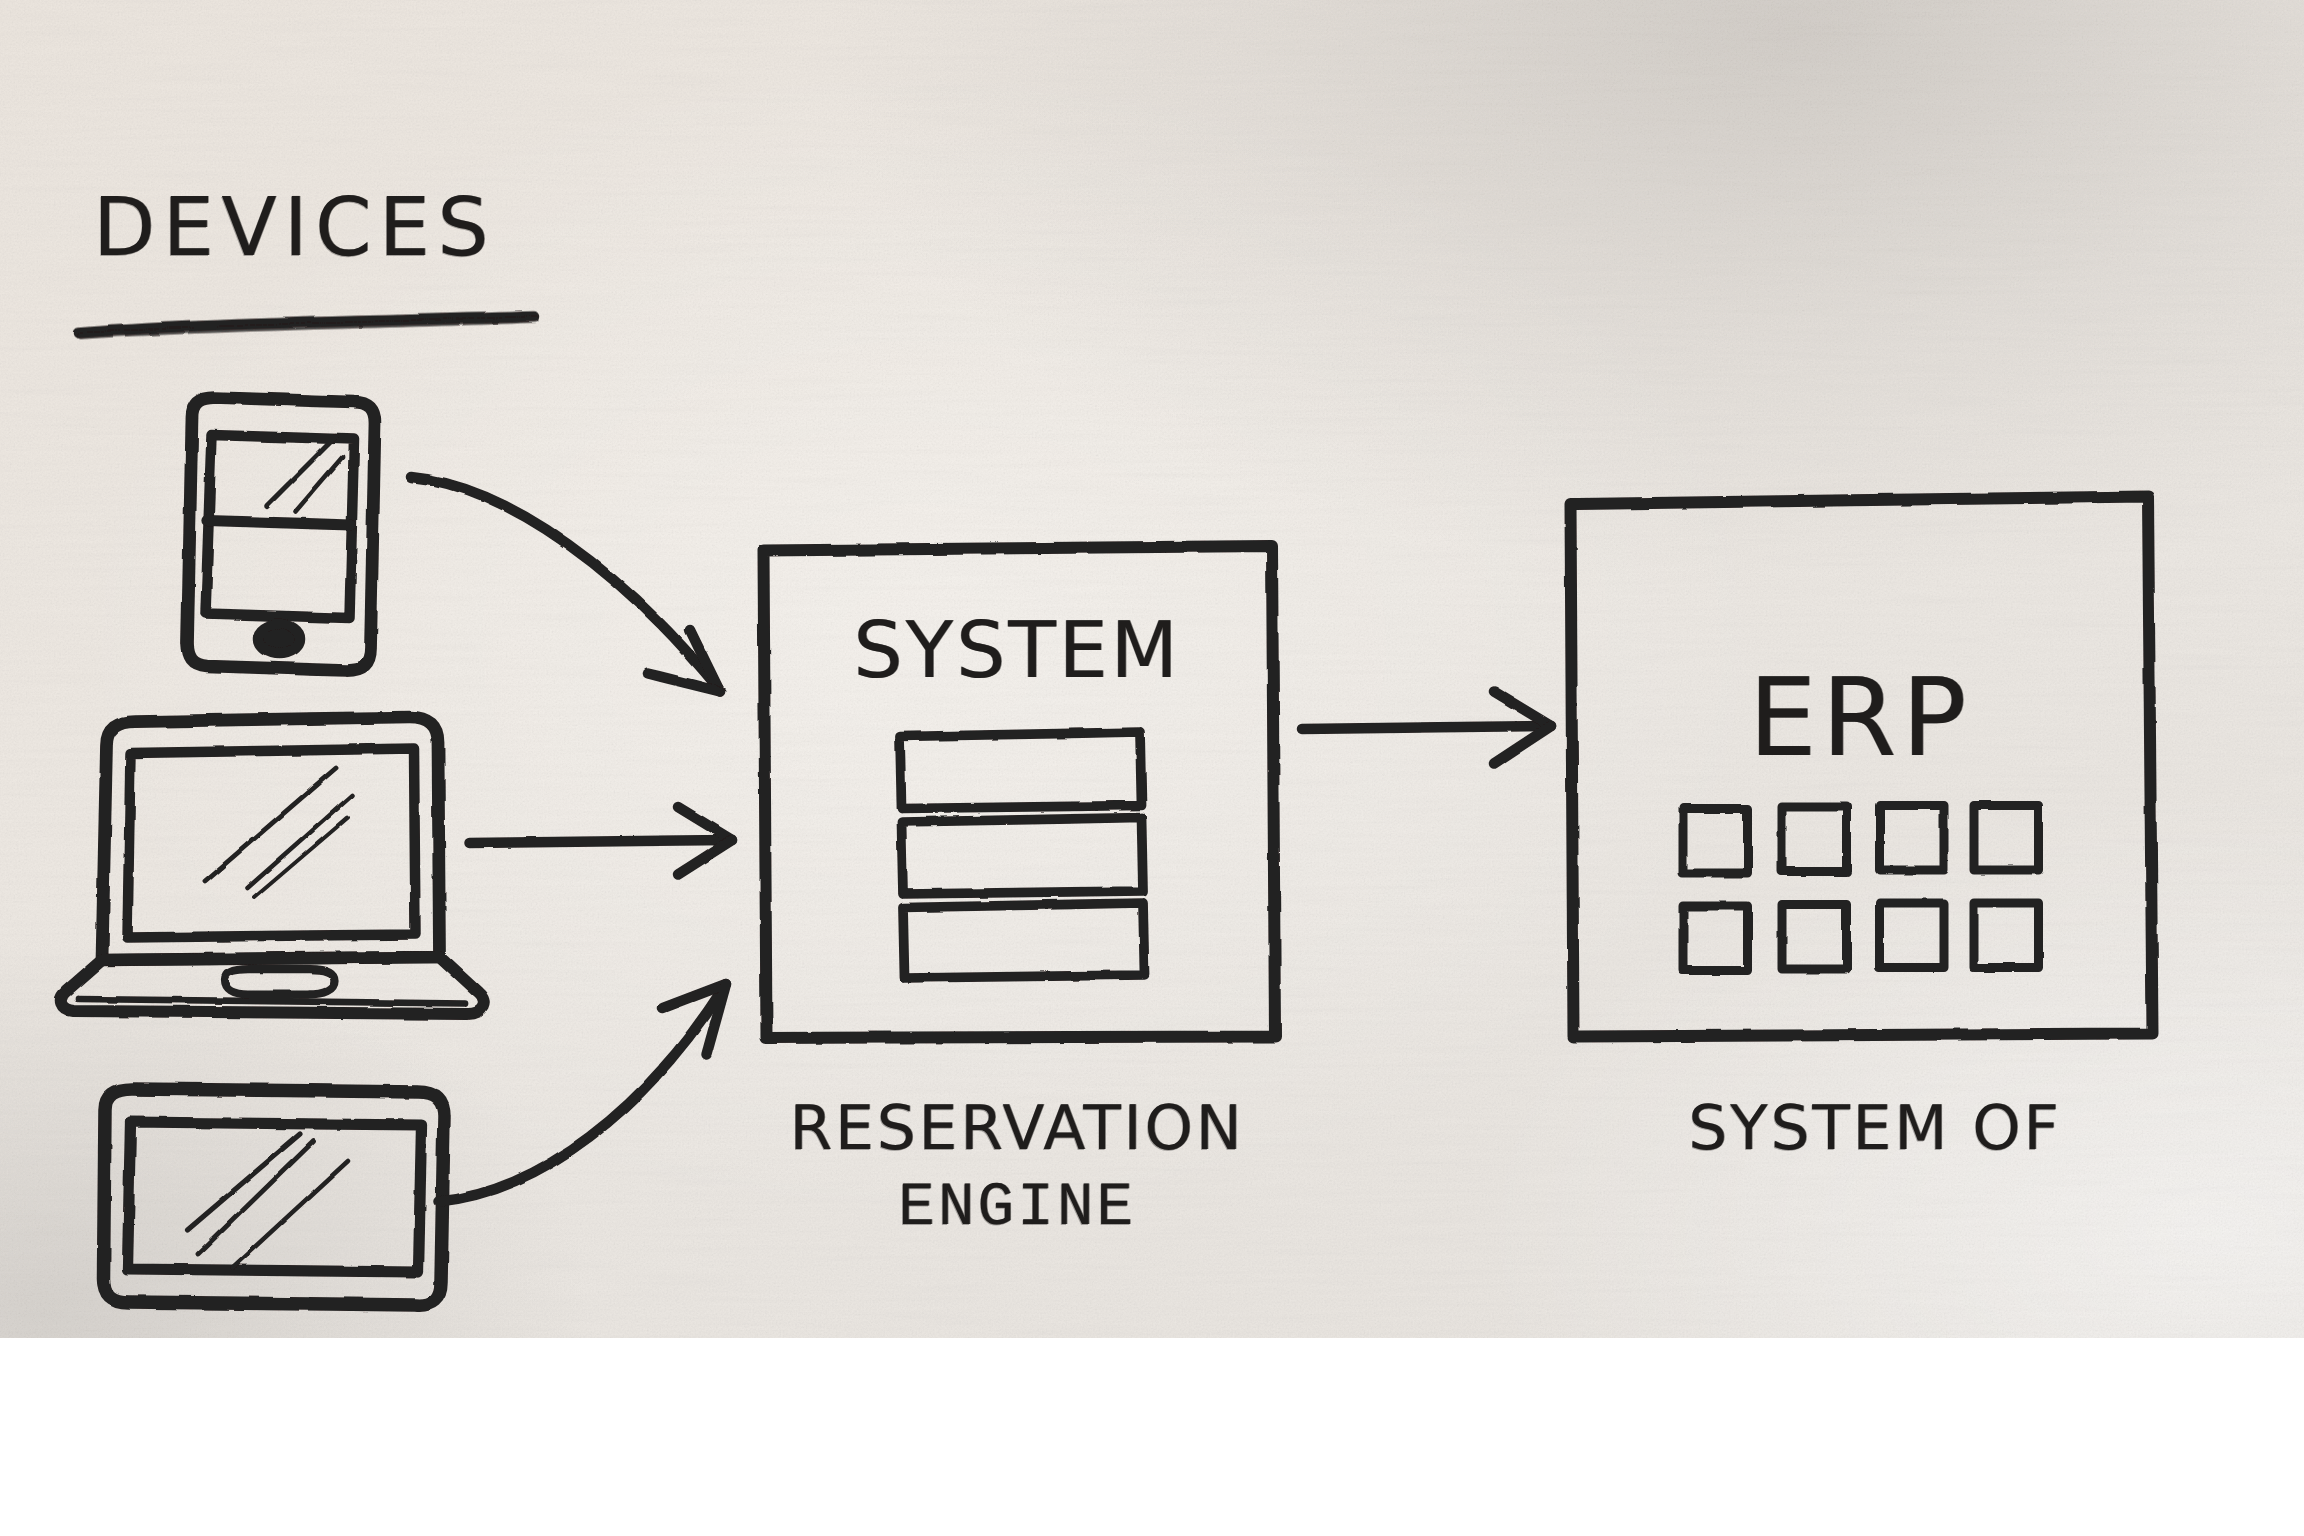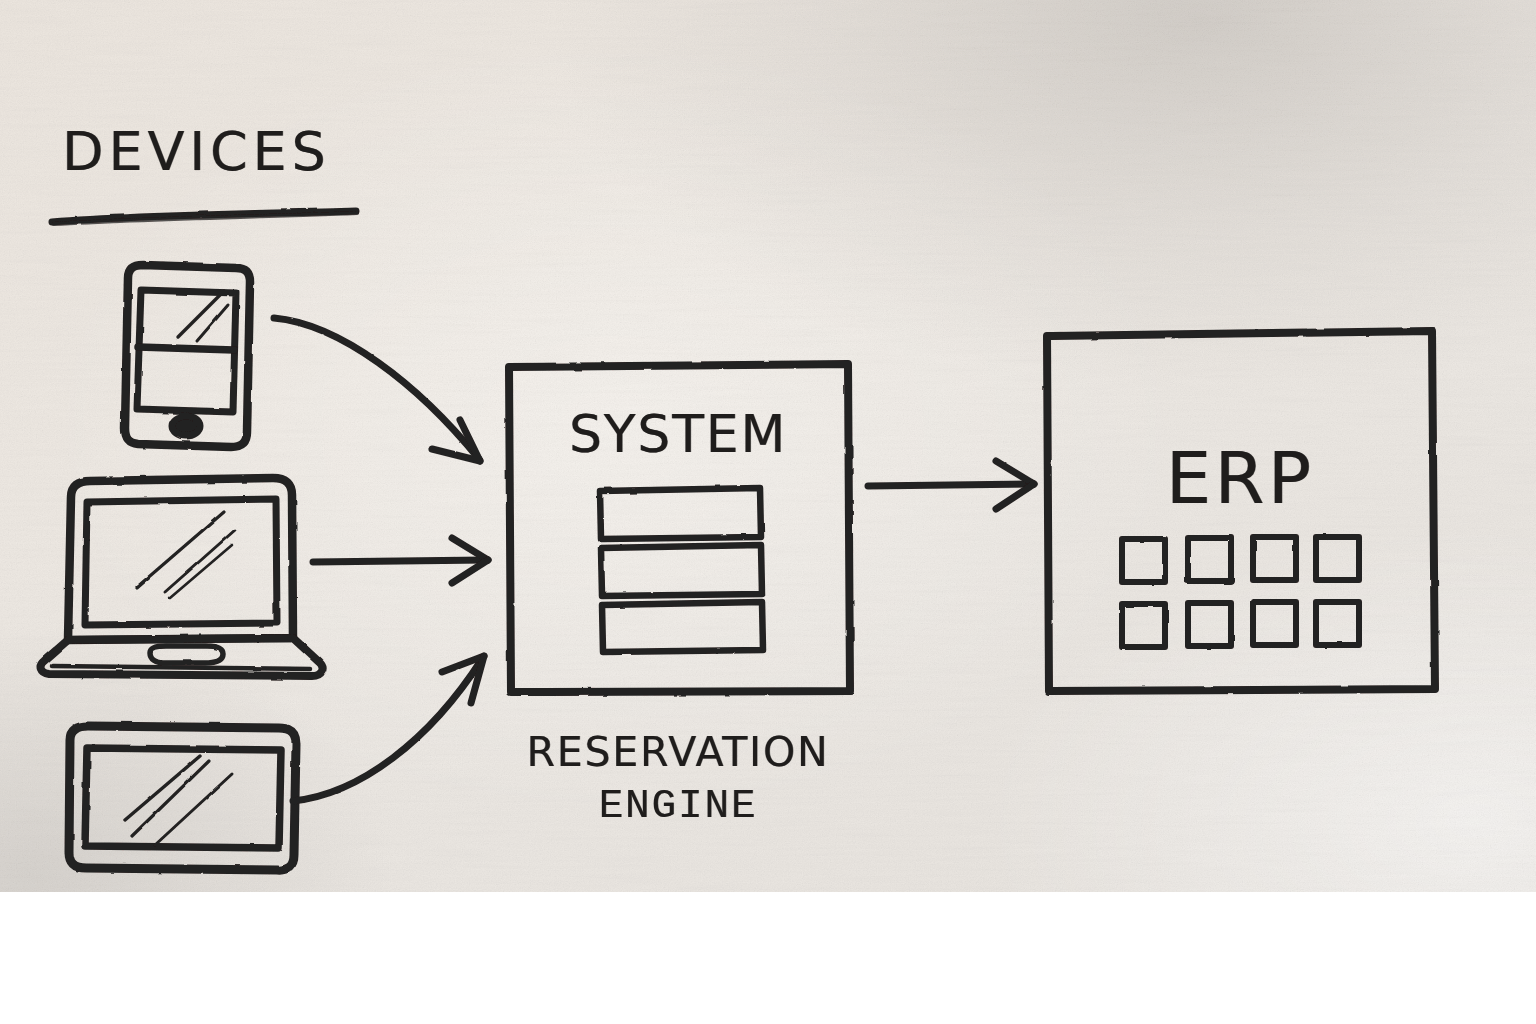--- a/index.html
+++ b/index.html
@@ -241,16 +241,17 @@
     <div class="hand-text center-x" id="queue-word">SYSTEM</div>
 
     <div class="hand-text center-x" id="erp-word">ERP</div>
 
     <div class="hand-text center-x" id="label-reservation">
       <span>RESERVATION</span>
       <span class="line2">ENGINE</span>
     </div>
 
     <div class="hand-text center-x" id="label-sor">
+      <span>SYSTEM OF</span>
     </div>
 
   </div>
 </div>
 
 </body></html>

